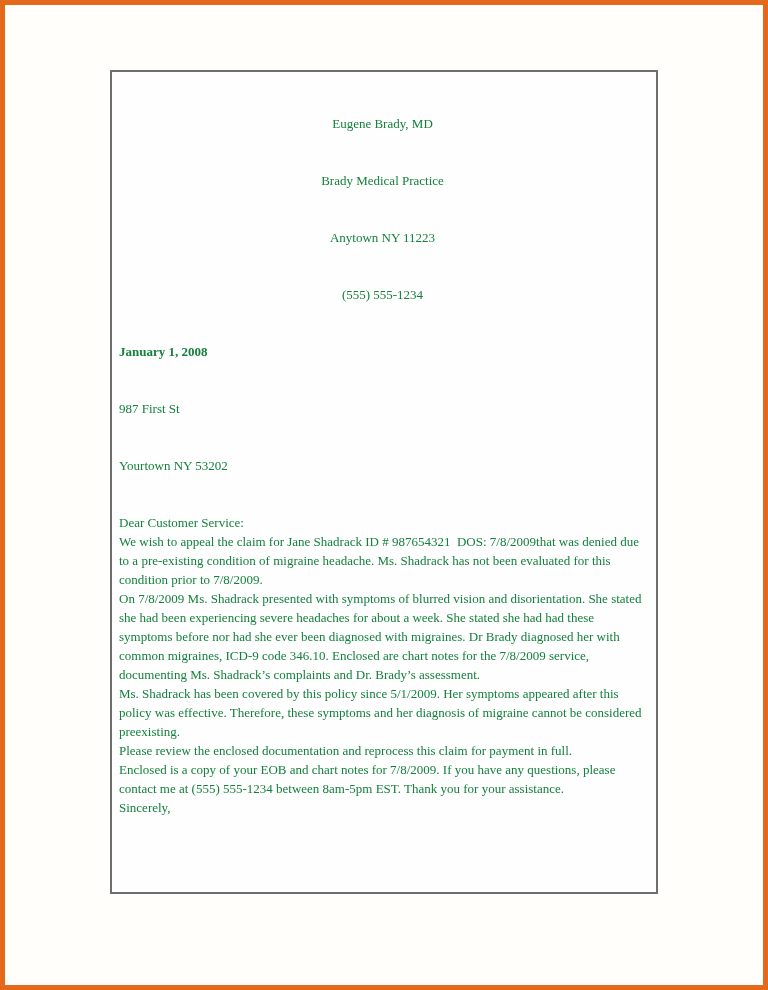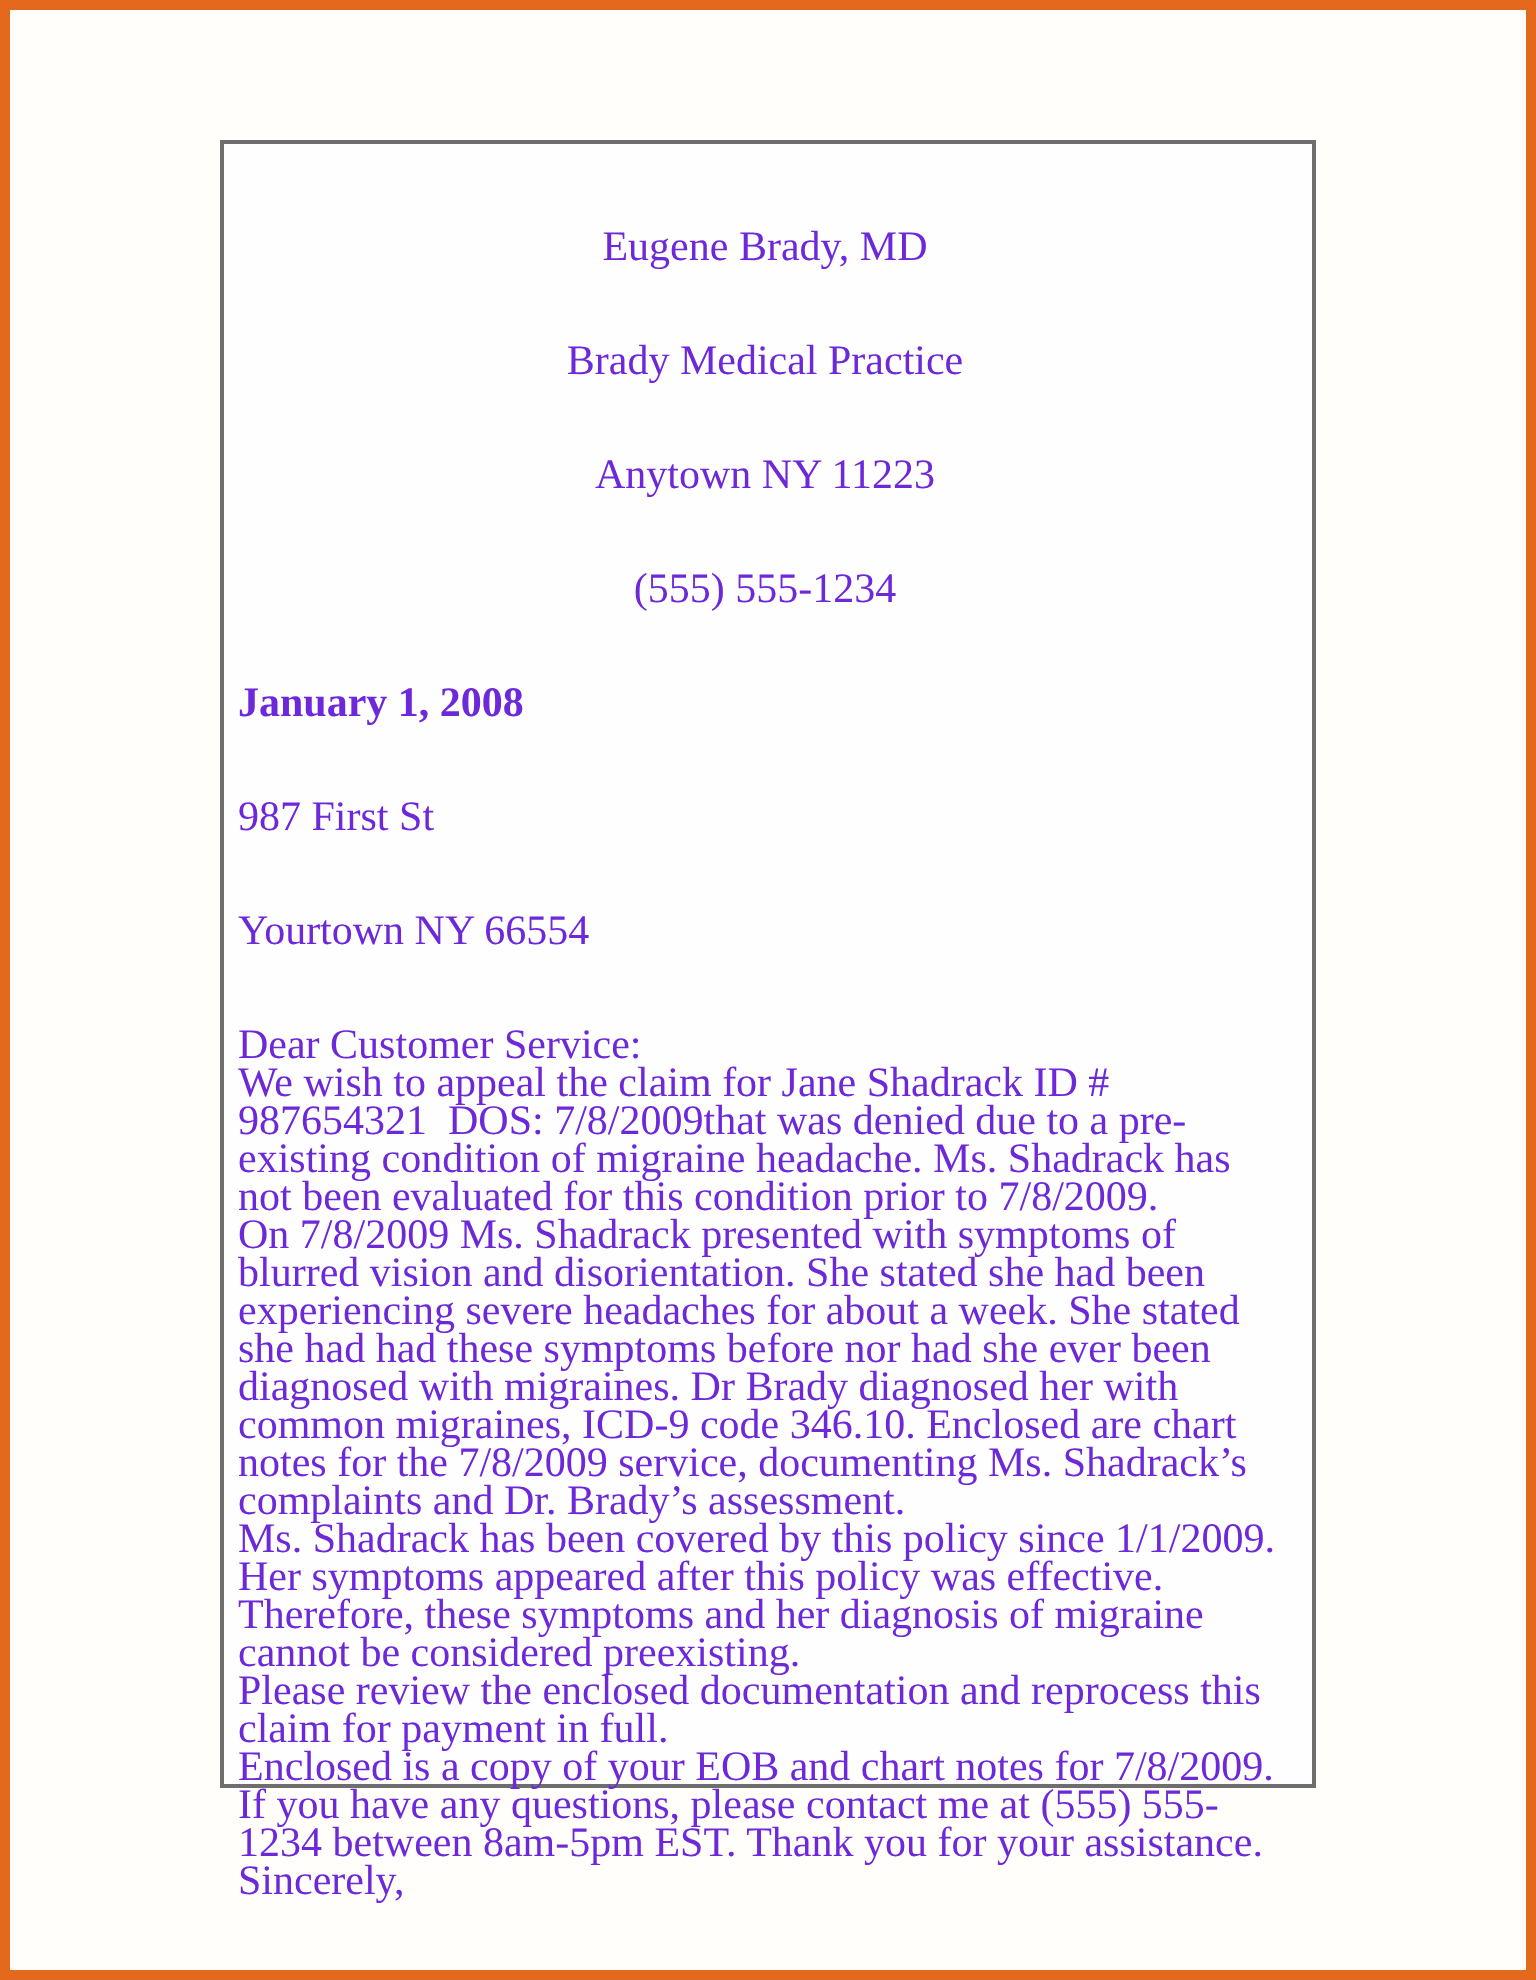--- a/index.html
+++ b/index.html
@@ -24,22 +24,22 @@
   .letter {
     position: absolute;
     left: 105px;
     top: 65px;
     width: 548px;
     height: 824px;
     box-sizing: border-box;
     border: 2px solid #6e6e6e;
     background: #fefefe;
     padding: 4px 10px 0 7px;
-    color: #6d28d9;
-    font-size: 21px;
+    color: #15803d;
+    font-size: 13px;
     line-height: 19px;
   }
   .letter p, .letter div {
     margin: 0;
     white-space: pre-wrap;
   }
   .letterhead {
     text-align: center;
   }
   .date-line      { margin-top: 27px; font-weight: bold; }
@@ -63,28 +63,28 @@
       <div>Eugene Brady, MD</div>
       <div>Brady Medical Practice</div>
       <div>Anytown NY 11223</div>
       <div>(555) 555-1234</div>
     </div>
 
     <p class="date-line">January 1, 2008</p>
 
     <div class="recipient">
       <div>987 First St</div>
-      <div>Yourtown NY 66554</div>
+      <div>Yourtown NY 53202</div>
     </div>
 
 
     <p class="salutation">Dear Customer Service:</p>
 
     <p class="para-1">We wish to appeal the claim for Jane Shadrack ID # 987654321  DOS: 7/8/2009that was denied due to a pre-existing condition of migraine headache. Ms. Shadrack has not been evaluated for this condition prior to 7/8/2009.</p>
     <p class="para-2">On 7/8/2009 Ms. Shadrack presented with symptoms of blurred vision and disorientation. She stated she had been experiencing severe headaches for about a week. She stated she had had these symptoms before nor had she ever been diagnosed with migraines. Dr Brady diagnosed her with common migraines, ICD-9 code 346.10. Enclosed are chart notes for the 7/8/2009 service, documenting Ms. Shadrack’s complaints and Dr. Brady’s assessment.</p>
-    <p class="para-3">Ms. Shadrack has been covered by this policy since 1/1/2009. Her symptoms appeared after this policy was effective. Therefore, these symptoms and her diagnosis of migraine cannot be considered preexisting.</p>
+    <p class="para-3">Ms. Shadrack has been covered by this policy since 5/1/2009. Her symptoms appeared after this policy was effective. Therefore, these symptoms and her diagnosis of migraine cannot be considered preexisting.</p>
     <p class="para-4">Please review the enclosed documentation and reprocess this claim for payment in full.</p>
     <p class="para-5">Enclosed is a copy of your EOB and chart notes for 7/8/2009. If you have any questions, please contact me at (555) 555-1234 between 8am-5pm EST. Thank you for your assistance.</p>
 
     <p class="closing">Sincerely,</p>
 
   </div>
 </div>
 
 </body></html>

